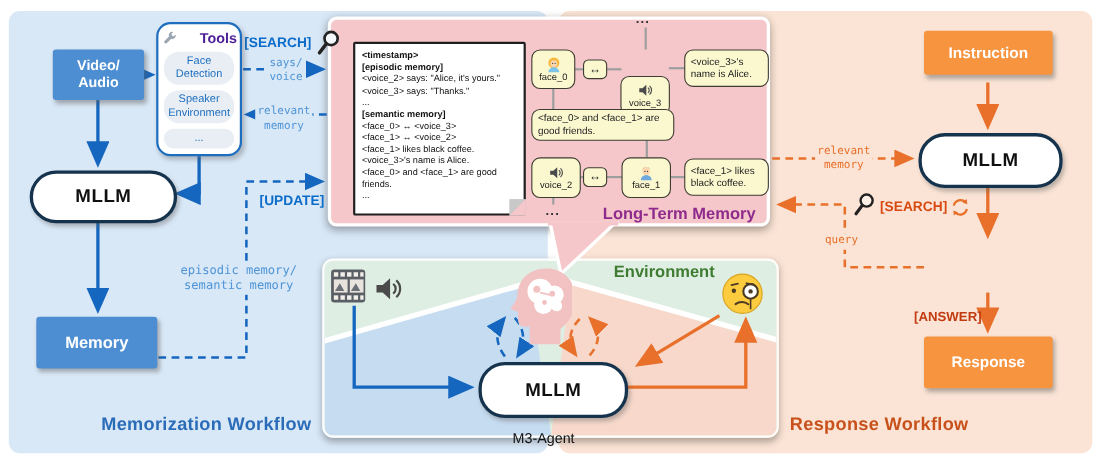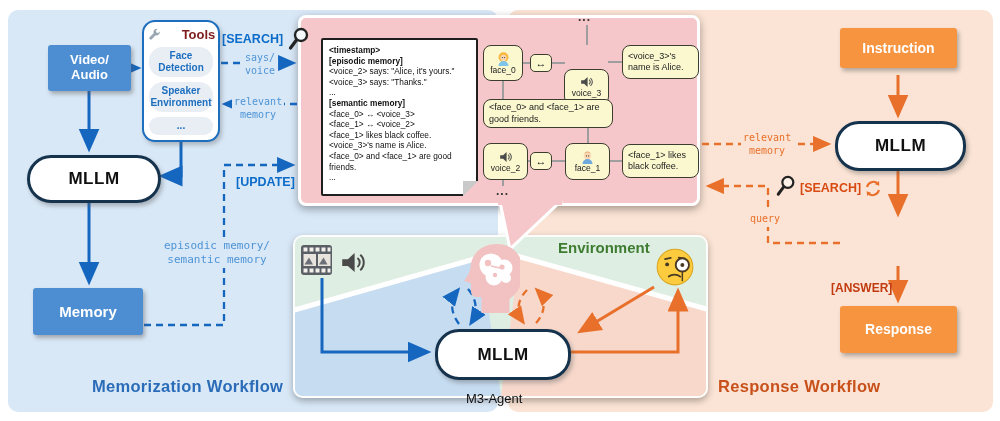--- a/index.html
+++ b/index.html
@@ -13,22 +13,22 @@
        color:#fff;font-weight:bold;border-radius:3px;box-shadow:2px 3px 4px rgba(90,90,90,.45);
        text-align:center;line-height:1.15;}
   .box-blue{background:#4D8ED3;}
   .box-orange{background:#F79440;}
   .pill{position:absolute;background:#fff;border:3px solid #16334D;border-radius:24px;
         display:flex;align-items:center;justify-content:center;font-weight:bold;font-size:17px;color:#101010;
         box-shadow:2px 3px 4px rgba(90,90,90,.4);letter-spacing:.5px;}
   #tools-box{position:absolute;left:142px;top:20px;width:78px;height:122px;background:#fff;
              border:2.5px solid #1D6EBE;border-radius:13px;box-shadow:2px 3px 4px rgba(90,90,90,.35);
              display:flex;flex-direction:column;align-items:center;padding-top:5px;box-sizing:border-box;}
-  .tools-title{display:flex;align-items:center;gap:21px;font-weight:bold;font-size:13px;color:#7f1d1d;}
-  .chip{width:62px;margin-top:5px;background:#E9EEF5;color:#1D6EBE;font-weight:bold;font-size:10px;
+  .tools-title{display:flex;align-items:center;gap:21px;font-weight:bold;font-size:13px;color:#4c1d95;}
+  .chip{width:62px;margin-top:5px;background:#E9EEF5;color:#1D6EBE;font-weight:normal;font-size:10px;
         text-align:center;border-radius:14px;padding:3px 1px;line-height:1.2;}
   .tag-blue{position:absolute;color:#0B6CC9;font-weight:bold;font-size:12.5px;}
   .mono-blue{position:absolute;color:#4E94D6;font-family:"DejaVu Sans Mono",monospace;font-size:10px;
              line-height:1.25;text-align:center;background:#D9E8F7;padding:1px 2px;}
   .mono-orange{position:absolute;color:#E8702A;font-family:"DejaVu Sans Mono",monospace;font-size:10px;
              line-height:1.25;text-align:center;background:#FBE4D5;padding:1px 2px;}
   .workflow-label{position:absolute;font-weight:bold;font-size:16.5px;letter-spacing:.3px;}
   #memorization-label{left:92px;top:377px;color:#2A6CB8;}
   #control-label{left:718px;top:377px;color:#C8511B;}
   
@@ -124,20 +124,21 @@
     <circle cx="40" cy="25" r="2.6" fill="#F2C2C2"></circle>
     <circle cx="33" cy="33" r="2.2" fill="#F2C2C2"></circle>
     <path d="M29 24l9 2" stroke="#F2C2C2" stroke-width="1.6" fill="none"></path>
   </svg>
 
   <div id="ltm-panel"></div>
   <svg class="abs" style="left:488px;top:201px;z-index:3;" width="84" height="52" viewBox="0 0 84 52">
     <polygon points="12,1 72,1 22,48" fill="#F6C7CA" stroke="#fff" stroke-width="3"></polygon>
     <rect x="10" y="0" width="64" height="4" fill="#F6C7CA"></rect>
   </svg>
+  <div id="ltm-title">Long-Term Memory</div>
 
   <div id="note-card">
     <div class="b">&lt;timestamp&gt;</div>
     <div class="b">[episodic memory]</div>
     <div>&lt;voice_2&gt; says: "Alice, it's yours."</div>
     <div>&lt;voice_3&gt; says: "Thanks."</div>
     <div>...</div>
     <div class="b">[semantic memory]</div>
     <div>&lt;face_0&gt; ↔ &lt;voice_3&gt;</div>
     <div>&lt;face_1&gt; ↔ &lt;voice_2&gt;</div>

